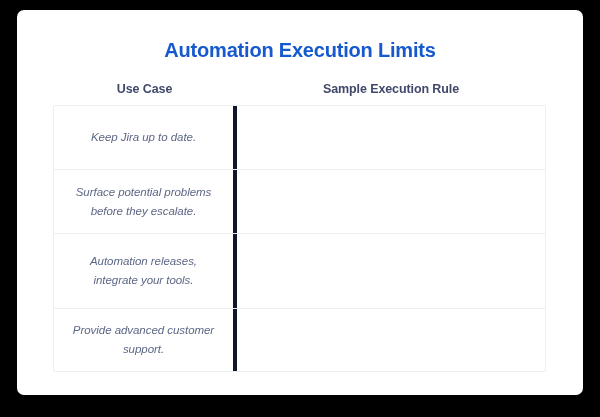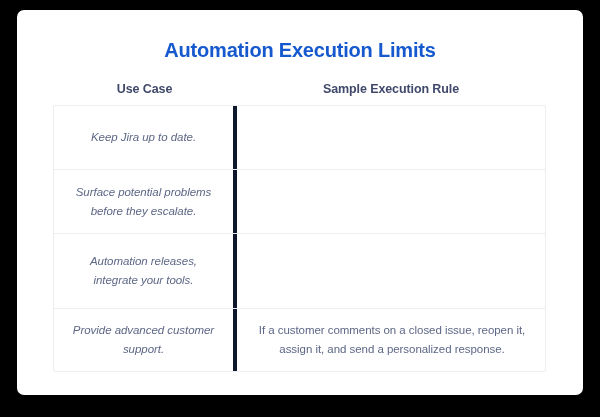--- a/index.html
+++ b/index.html
@@ -119,18 +119,17 @@
       <div class="row r1">
         <div class="cell col-a">Surface potential problems before they escalate.</div>
       </div>
 
       <div class="row r2">
         <div class="cell col-a">Automation releases, integrate your tools.</div>
       </div>
 
       <div class="row r3">
         <div class="cell col-a">Provide advanced customer support.</div>
-        <div class="cell col-b">If a customer comments on a closed issue, reopen it, assign it, and send a personalized response.</div>
       </div>
 
     </div>
   </div>
 </div>
 
 </body></html>

